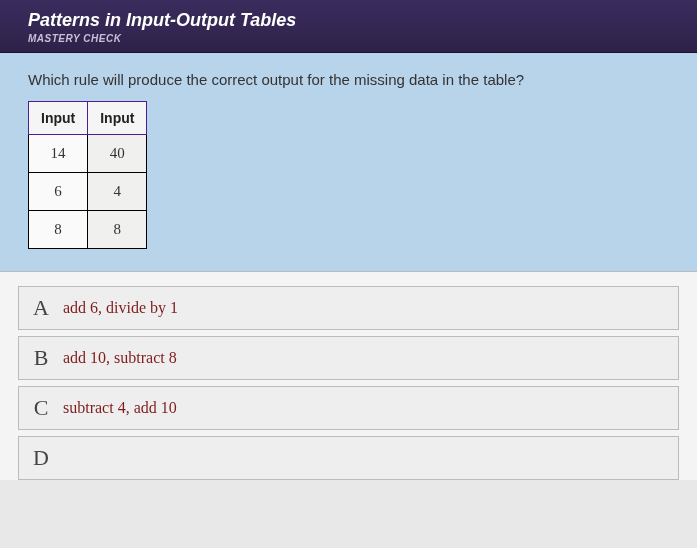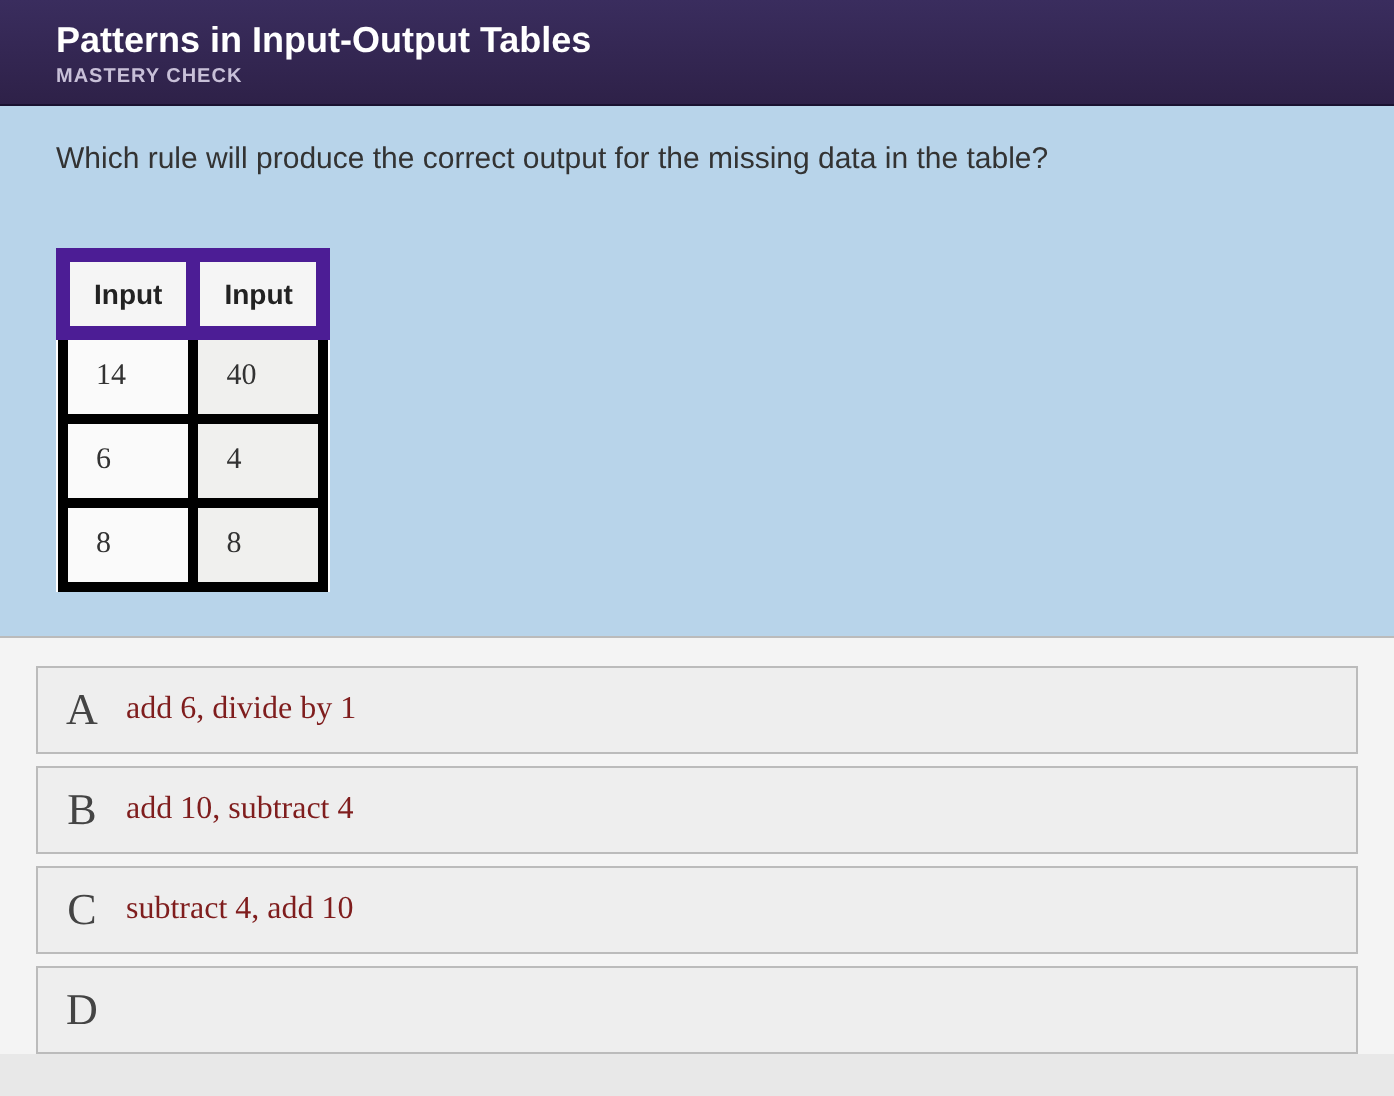--- a/index.html
+++ b/index.html
@@ -8,62 +8,63 @@
       background: #e8e8e8;
       width: 697px;
       height: 548px;
       overflow: hidden;
     }
     .header {
       background: linear-gradient(to bottom, #3a2d5e, #2e2148);
       color: #fff;
       padding: 10px 28px 8px 28px;
       border-bottom: 1px solid #1a1230;
+      font-style: italic;
     }
     .header-title {
       font-size: 18px;
       font-weight: bold;
       margin-bottom: 2px;
     }
     .header-sub {
       font-size: 10px;
       font-weight: bold;
       letter-spacing: 0.5px;
       color: #c8c0d8;
     }
     .question-panel {
       background: #b8d4ea;
       padding: 18px 28px 22px 28px;
       border-bottom: 1px solid #bbb;
     }
     .question-text {
       font-size: 15px;
       color: #333;
-      margin-bottom: 36px;
+      margin-bottom: 13px;
     }
     .io-table {
       border-collapse: collapse;
       background: #fff;
       border: 1px solid #999;
     }
     .io-table th {
       font-size: 14px;
       font-weight: bold;
       color: #222;
       padding: 8px 12px;
       background: #f5f5f5;
-      border: 7px solid #4c1d95;
+      border: 1px solid #4c1d95;
       text-align: center;
     }
     .io-table td {
       font-size: 15px;
       color: #333;
       padding: 10px 14px;
-      border: 5px solid #000000;
-      text-align: left;
+      border: 1px solid #000000;
+      text-align: center;
       background: #f0f0ee;
       font-family: Georgia, serif;
     }
     .io-table td.col-in { background: #fafafa; }
     .answers {
       background: #f4f4f4;
       padding: 14px 18px 0 18px;
     }
     .answer-row {
       display: flex;
@@ -122,21 +123,21 @@
   </table>
 </div>
 
 <div class="answers">
   <div class="answer-row">
     <div class="answer-letter">A</div>
     <div class="answer-text">add 6, divide by 1</div>
   </div>
   <div class="answer-row">
     <div class="answer-letter">B</div>
-    <div class="answer-text">add 10, subtract 4</div>
+    <div class="answer-text">add 10, subtract 8</div>
   </div>
   <div class="answer-row">
     <div class="answer-letter">C</div>
     <div class="answer-text">subtract 4, add 10</div>
   </div>
   <div class="answer-row">
     <div class="answer-letter">D</div>
   </div>
 </div>
 

